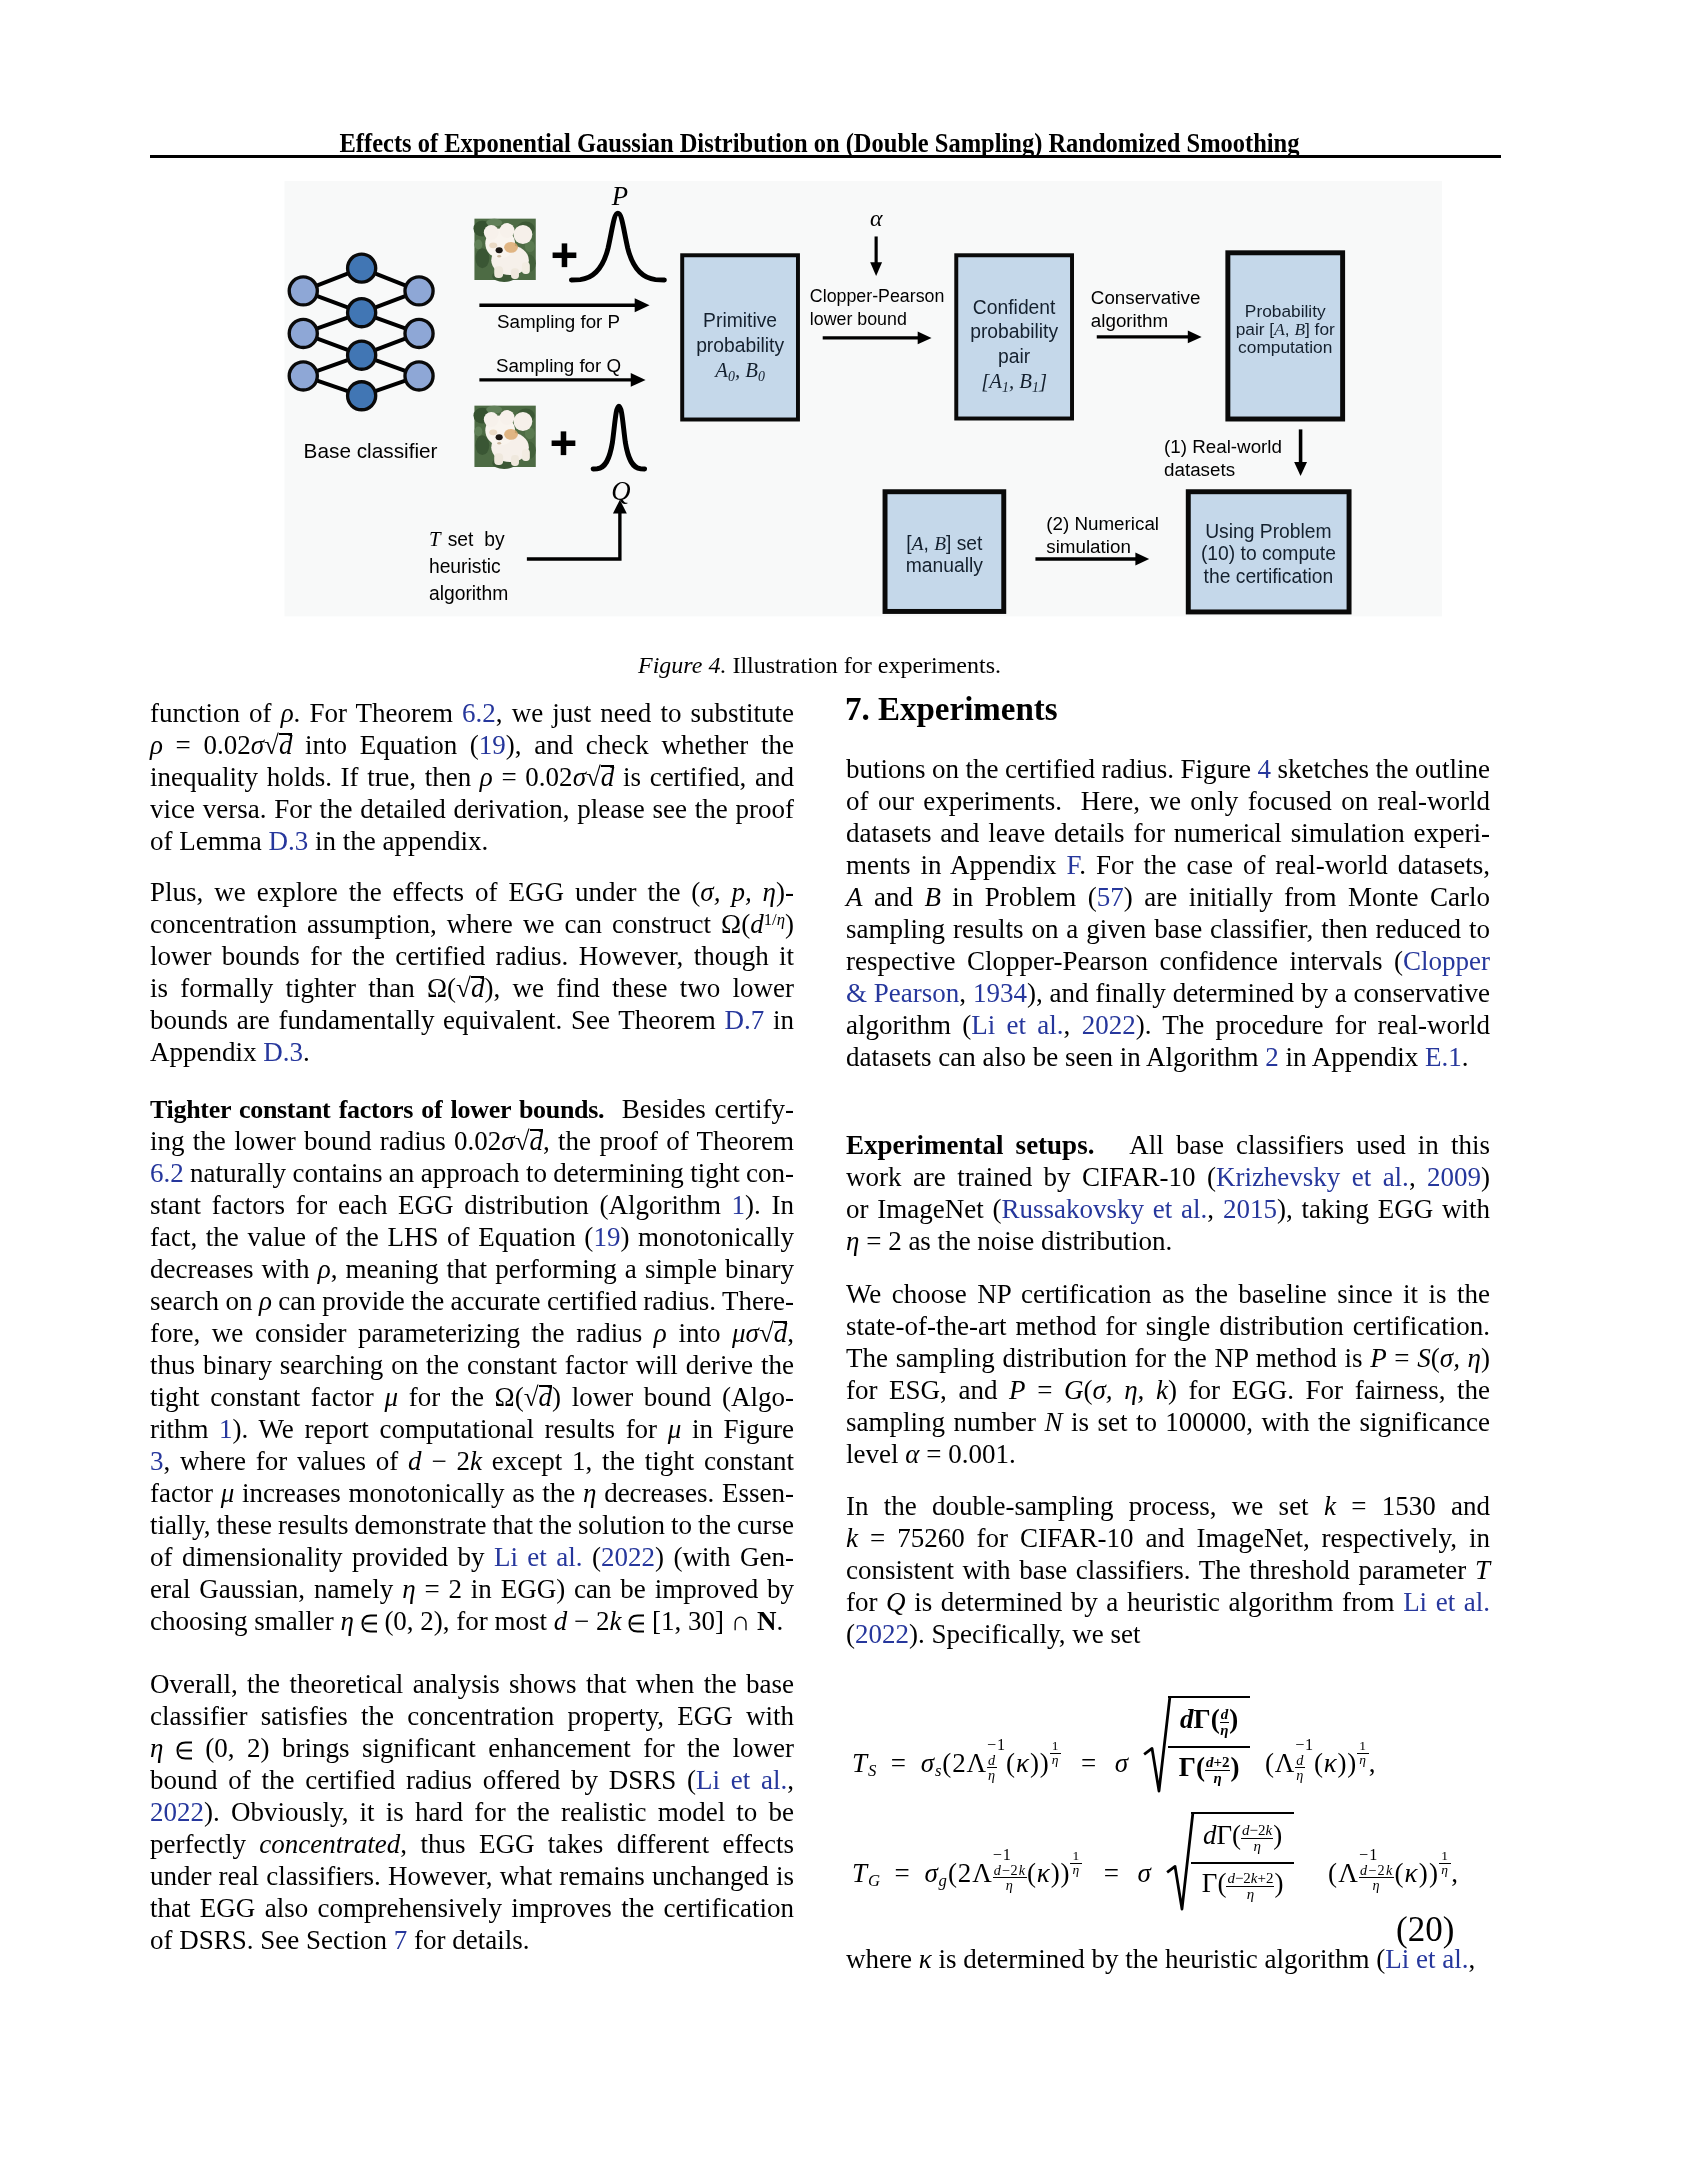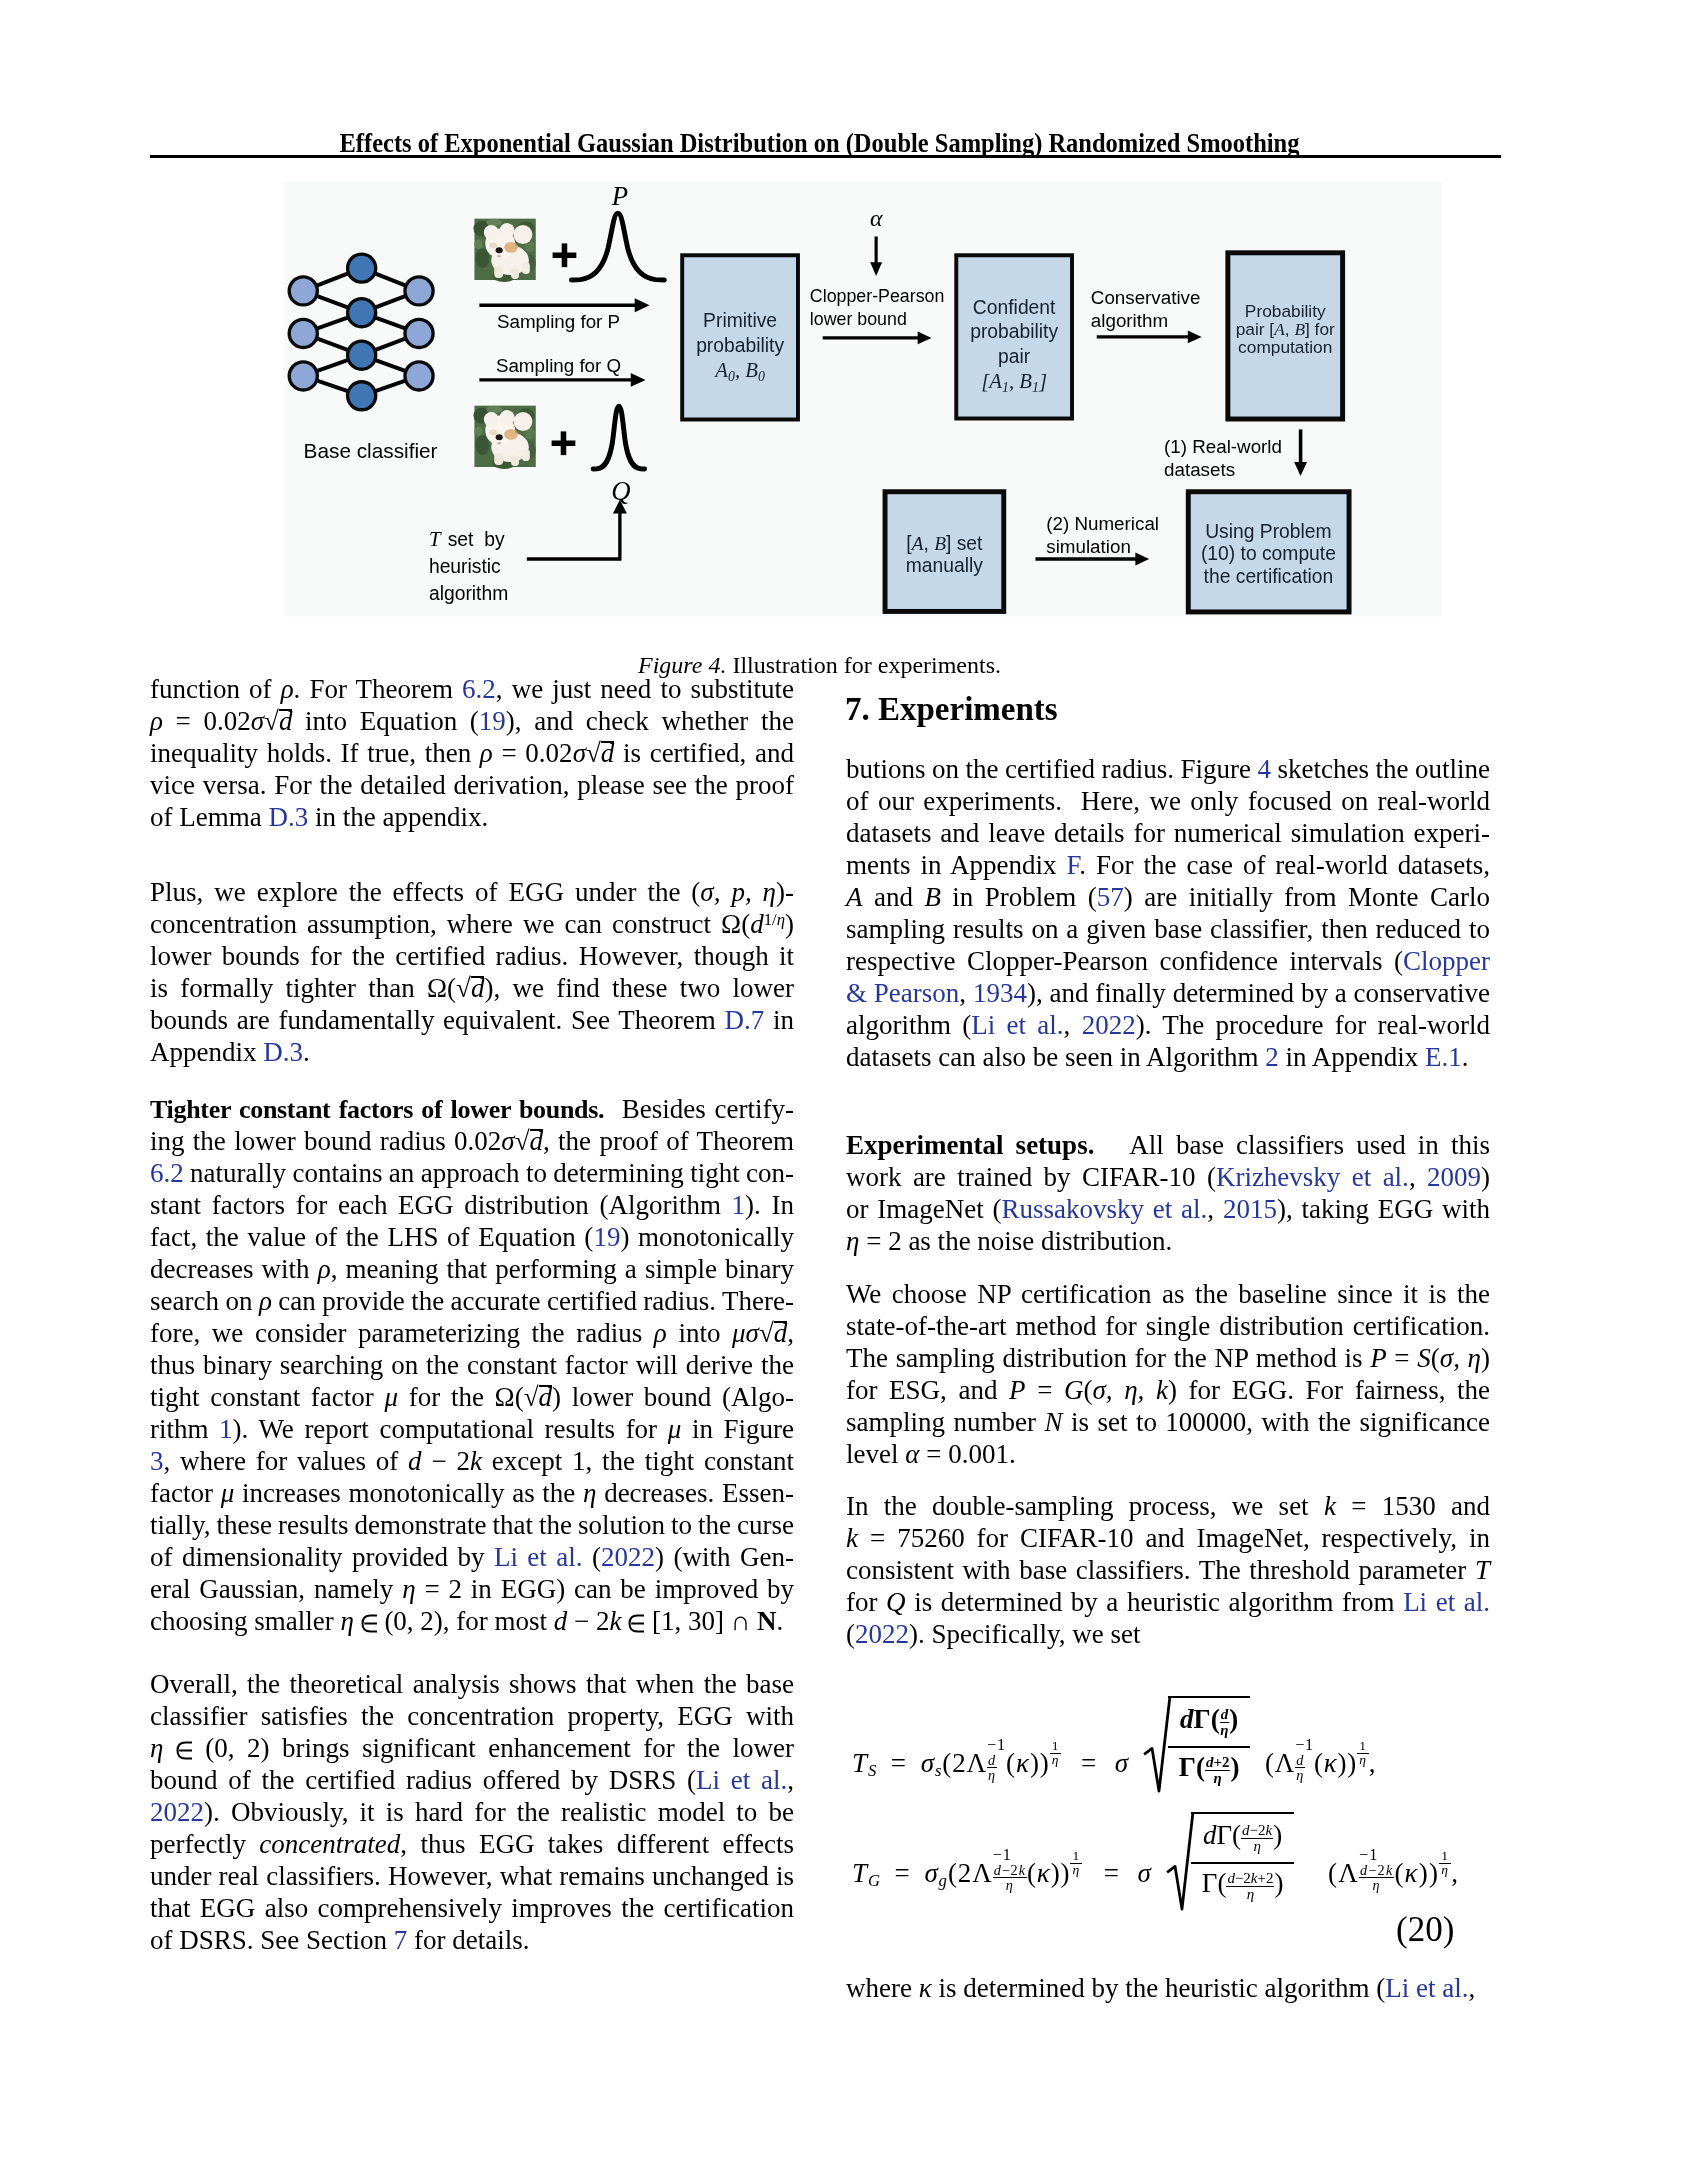--- a/index.html
+++ b/index.html
@@ -169,21 +169,21 @@
 
 <rect x="1200.5" y="497" width="162.5" height="121.5" fill="#c5d8ea" stroke="#0a0a0a" stroke-width="5"></rect>
 <text x="1281.5" y="543.5" text-anchor="middle" font-family="Liberation Sans, sans-serif" font-size="19.5" fill="#14202e">Using Problem</text>
 <text x="1281.5" y="566.5" text-anchor="middle" font-family="Liberation Sans, sans-serif" font-size="19.5" fill="#14202e">(10) to compute</text>
 <text x="1281.5" y="589.5" text-anchor="middle" font-family="Liberation Sans, sans-serif" font-size="19.5" fill="#14202e">the certification</text>
 </svg>
 </div>
 
 <div class="abs" style="left:150px;top:651px;width:1339px;text-align:center;font-size:24px;line-height:28px;"><i>Figure 4.</i> Illustration for experiments.</div>
 
-<div class="abs col" style="left:150px;top:673px;">
+<div class="abs col" style="left:150px;top:697px;">
 <div class="ln">function of <i>ρ</i>. For Theorem <span class="lk">6.2</span>, we just need to substitute</div>
 <div class="ln"><i>ρ</i> = 0.02<i>σ</i>√<span class="ov"><i>d</i></span> into Equation (<span class="lk">19</span>), and check whether the</div>
 <div class="ln">inequality holds. If true, then <i>ρ</i> = 0.02<i>σ</i>√<span class="ov"><i>d</i></span> is certified, and</div>
 <div class="ln">vice versa. For the detailed derivation, please see the proof</div>
 <div class="ln last">of Lemma <span class="lk">D.3</span> in the appendix.</div>
 </div>
 <div class="abs col" style="left:150px;top:876px;">
 <div class="ln">Plus, we explore the effects of EGG under the (<i>σ, p, η</i>)-</div>
 <div class="ln">concentration assumption, where we can construct Ω(<i>d</i><sup class="s">1/<i>η</i></sup>)</div>
 <div class="ln">lower bounds for the certified radius. However, though it</div>
@@ -277,16 +277,16 @@
 <svg class="abs" style="left:1165px;top:1811px;" width="30" height="102" viewBox="0 0 30 103">
     <path d="M2 62 L10 56 L17 99 L28 2" stroke="#000" stroke-width="2.8" fill="none" stroke-linejoin="round"></path>
   </svg>
 <div class="abs fracbox" style="left:1191px;top:1812px;">
   <span class="num"><i>d</i>Γ(<span class="uf"><span class="a"><i>d</i>−2<i>k</i></span><span class="c"><i>η</i></span></span>)</span>
   <span class="den">Γ(<span class="uf"><span class="a"><i>d</i>−2<i>k</i>+2</span><span class="c"><i>η</i></span></span>)</span>
 </div>
 <div class="eqline" style="left:1328px;top:1847px;letter-spacing:1.2px;">(Λ<span class="lam"><span class="t">−1</span><span class="b"><span class="uf"><span class="a"><i>d</i>−2<i>k</i></span><span class="c"><i>η</i></span></span></span></span>(<i>κ</i>))<span class="supmf"><span class="num">1</span><span class="den"><i>η</i></span></span>,</div>
 
 <div class="abs" style="left:1396px;top:1910px;width:94px;font-size:35px;">(20)</div>
-<div class="abs col" style="left:846px;top:1943px;margin-top:29px;">
+<div class="abs col" style="left:846px;top:1943px;">
 <div class="ln last">where <i>κ</i> is determined by the heuristic algorithm (<span class="lk">Li et al.</span>,</div>
 </div>
 
 
 </body></html>

